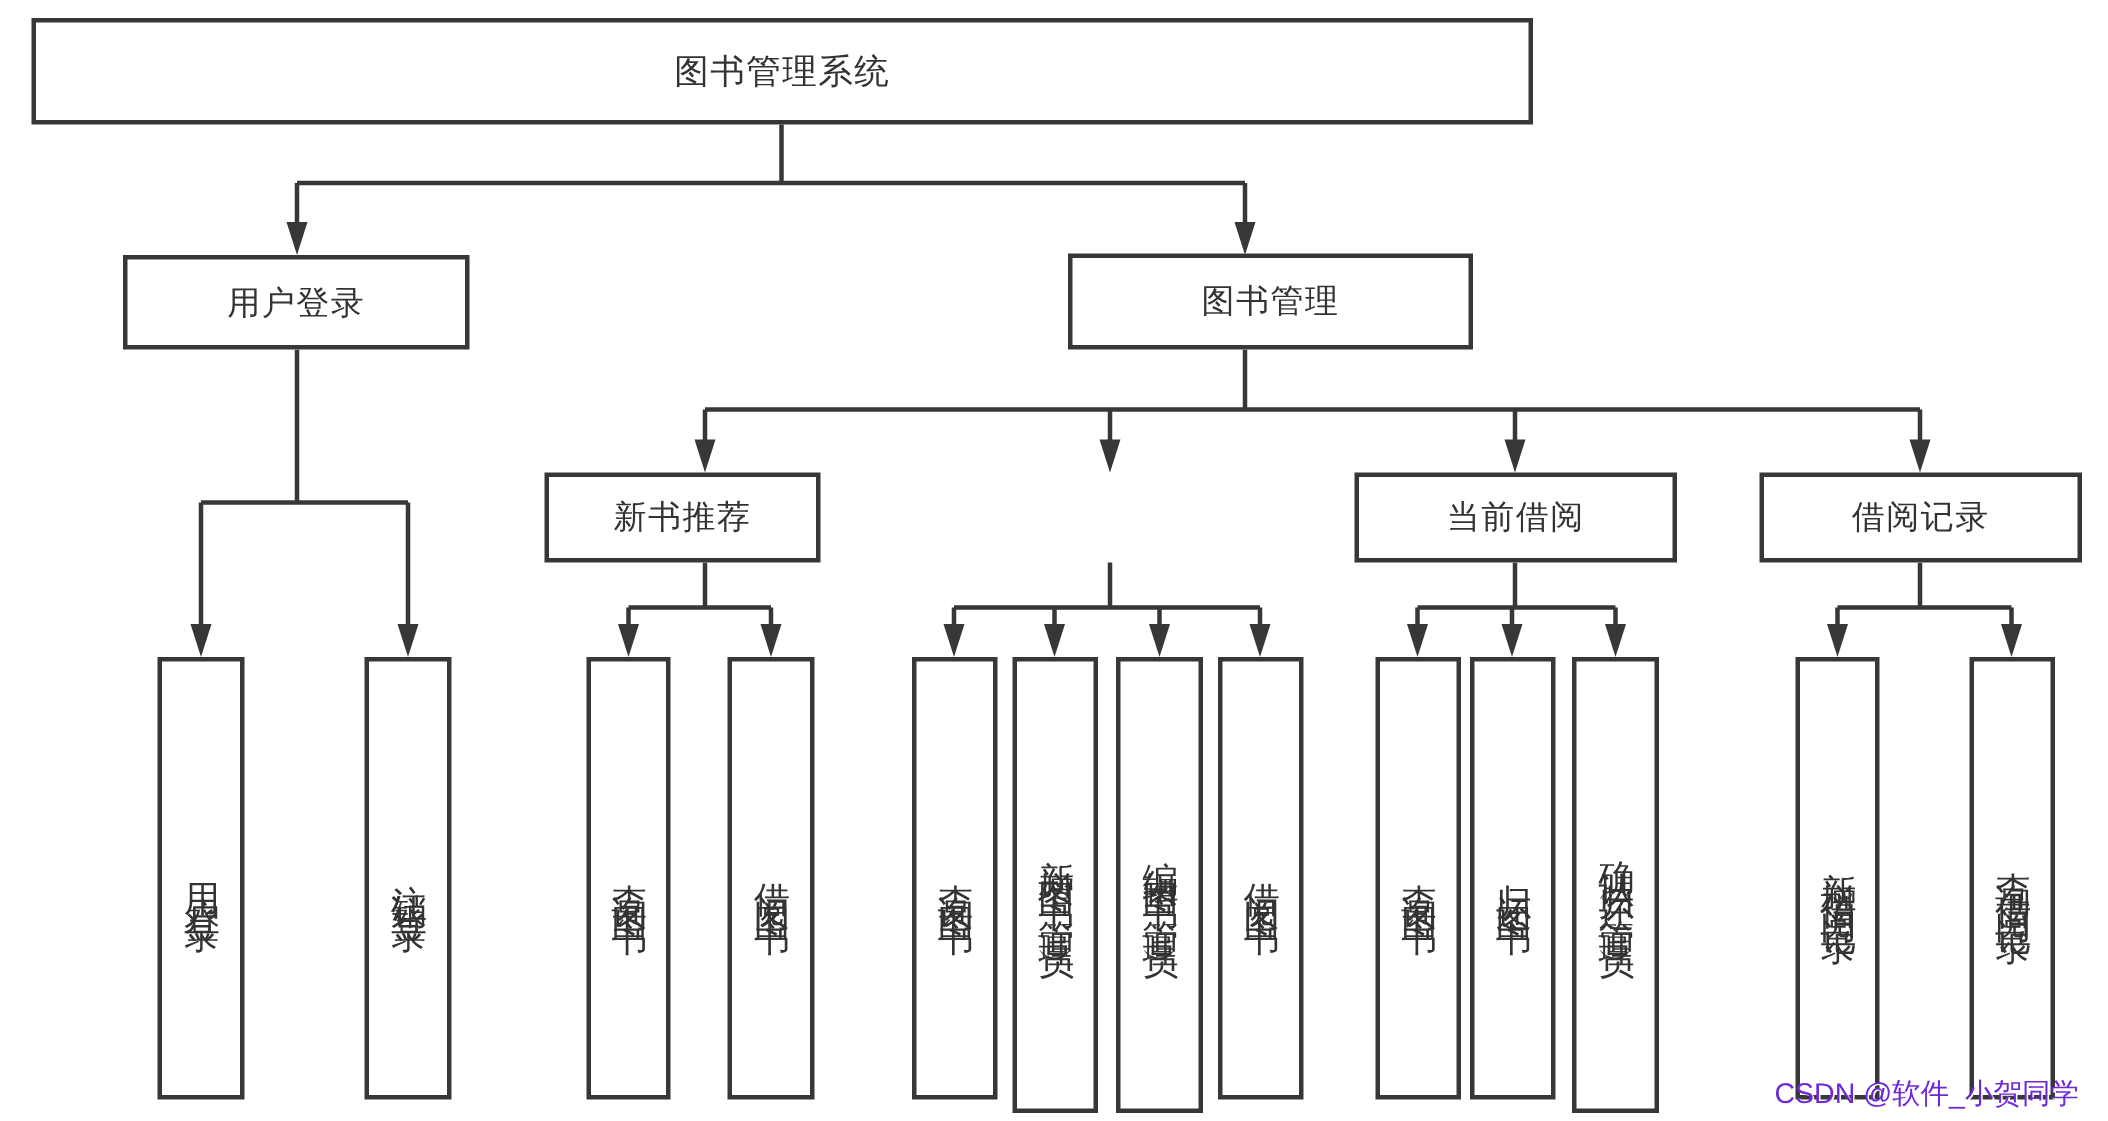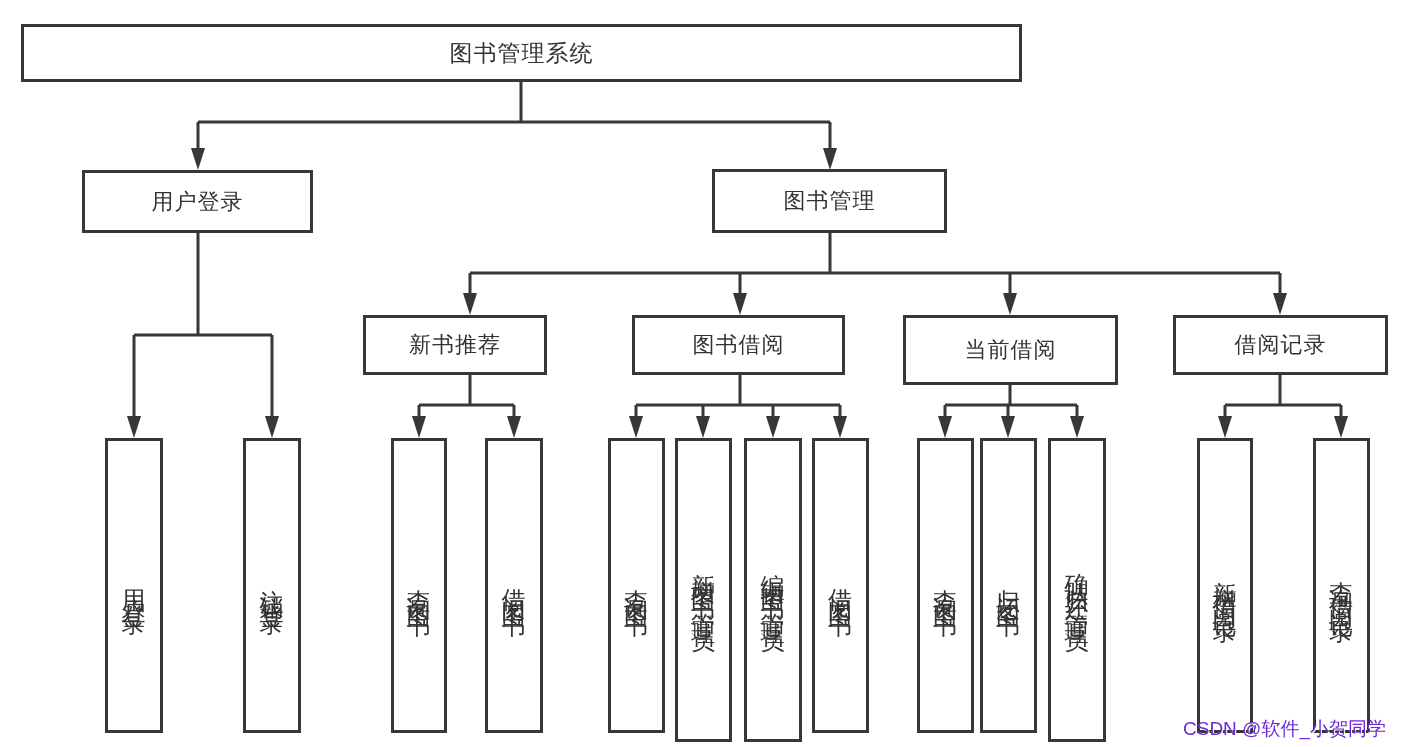--- a/index.html
+++ b/index.html
@@ -54,38 +54,35 @@
       <polygon points="766,416 780,416 773,438"></polygon>
       <polygon points="833,416 847,416 840,438"></polygon>
       <polygon points="938,416 952,416 945,438"></polygon>
       <polygon points="1001,416 1015,416 1008,438"></polygon>
       <polygon points="1070,416 1084,416 1077,438"></polygon>
       <polygon points="1218,416 1232,416 1225,438"></polygon>
       <polygon points="1334,416 1348,416 1341,438"></polygon>
     </g>
   </svg>
 
-  <div class="box h root" style="left:21px;top:24px;width:1001px;height:58px">
+  <div class="box h root" style="left:21px;top:12px;width:1001px;height:71px">
     <span>图书管理系统</span>
   </div>
 
   <div class="box h" style="left:82px;top:170px;width:231px;height:63px">
     <span>用户登录</span>
   </div>
-  <div class="box h" style="left:712px;top:169px;width:235px;height:64px">
+  <div class="box h" style="left:712px;top:169px;width:270px;height:64px">
     <span>图书管理</span>
   </div>
 
   <div class="box h" style="left:363px;top:315px;width:184px;height:60px">
     <span>新书推荐</span>
   </div>
-  <div class="box h" style="left:632px;top:315px;width:213px;height:60px">
-    <span>图书借阅</span>
-  </div>
-  <div class="box h" style="left:903px;top:315px;width:215px;height:70px">
+  <div class="box h" style="left:903px;top:315px;width:215px;height:60px">
     <span>当前借阅</span>
   </div>
   <div class="box h" style="left:1173px;top:315px;width:215px;height:60px">
     <span>借阅记录</span>
   </div>
 
   <div class="box v" style="left:105px;top:438px;width:58px;height:295px">
     <span>用户登录</span>
   </div>
   <div class="box v" style="left:243px;top:438px;width:58px;height:295px">

